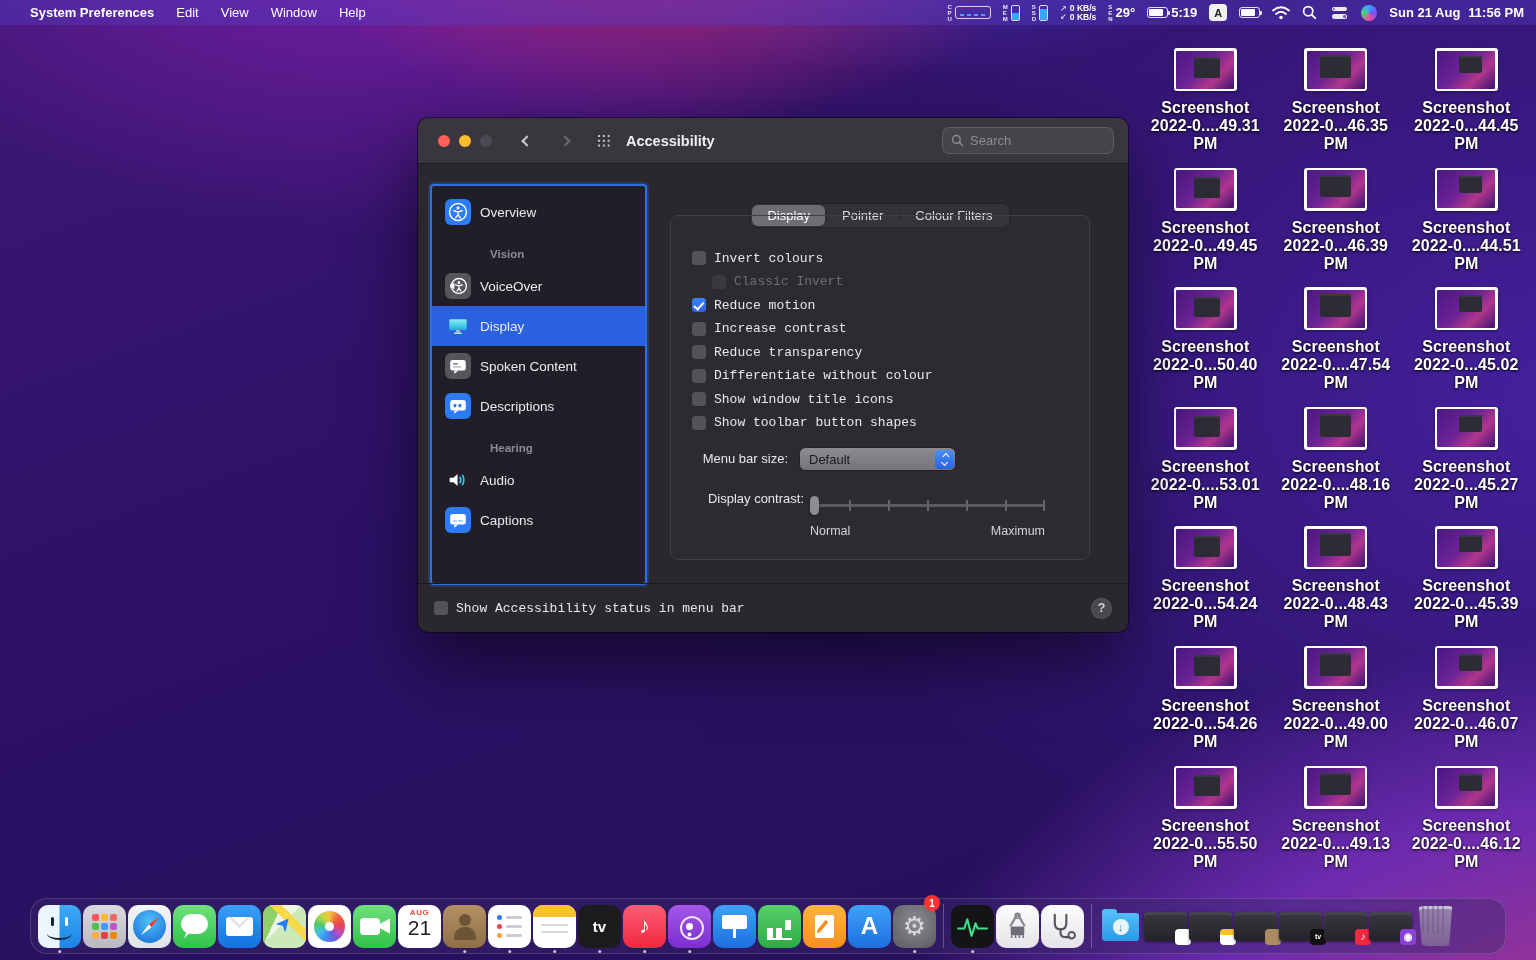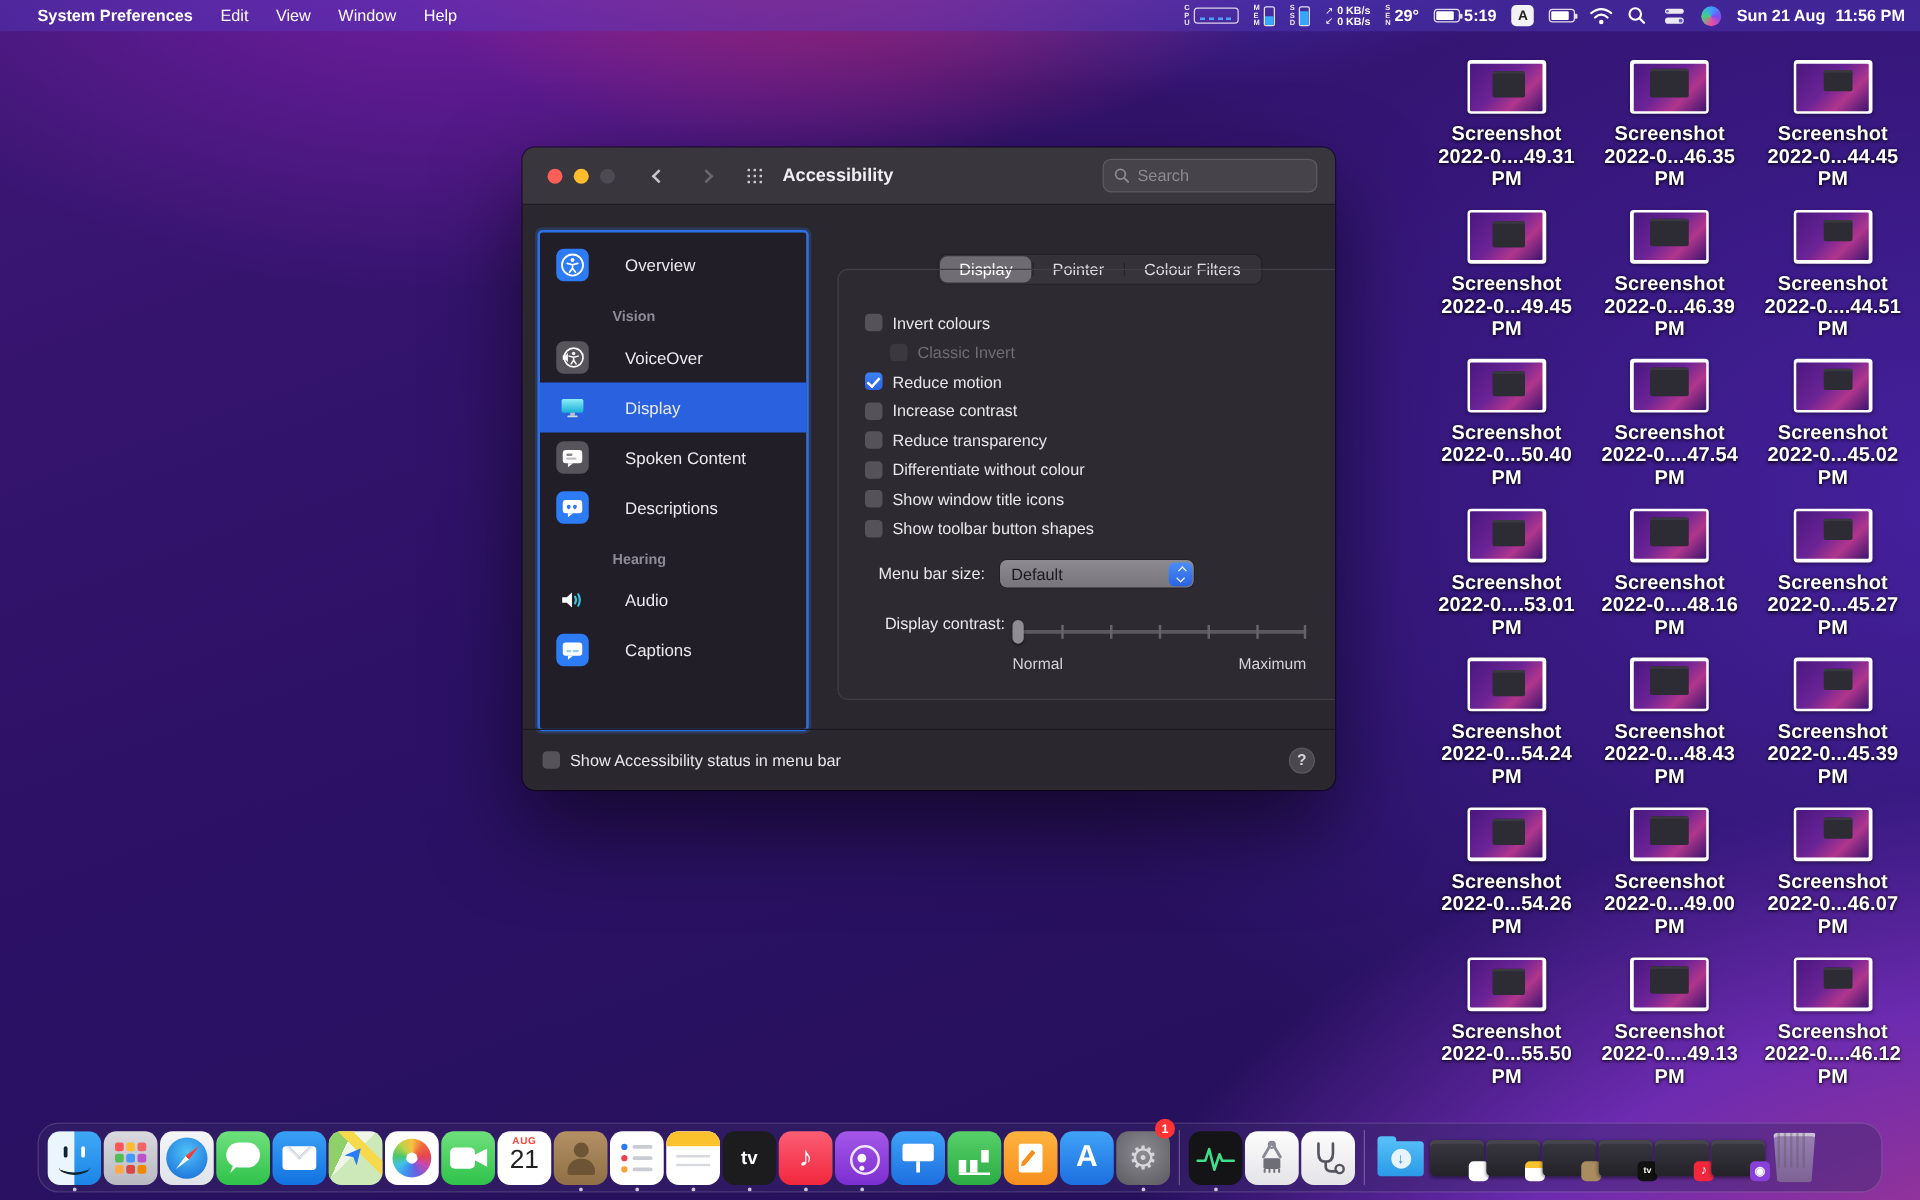--- a/index.html
+++ b/index.html
@@ -45,21 +45,21 @@
   .clock{ font-size:13px; font-weight:bold; display:flex; gap:8px; }
   .icon-svg{ display:block; }
   .siri{ width:16px; height:16px; border-radius:50%; background:conic-gradient(#3aa0ff,#7a4df0,#f04da0,#46d17c,#3aa0ff); }
   .cc-icon{ width:20px; height:13px; border:0; display:flex; flex-direction:column; gap:2px; justify-content:center;}
   .cc-icon i{ height:4.5px; width:15px; border-radius:3px; background:rgba(255,255,255,.9); position:relative; margin:auto;}
   .cc-icon i:first-child:after{ content:""; position:absolute; left:1px; top:1px; width:2.5px;height:2.5px; border-radius:50%; background:#6a5ad0;}
   .cc-icon i:last-child:after{ content:""; position:absolute; right:1px; top:1px; width:2.5px;height:2.5px; border-radius:50%; background:#6a5ad0;}
 
   
   .window{
-    position:absolute; left:418px; top:118px; width:650px; height:514px;
+    position:absolute; left:418px; top:118px; width:710px; height:514px;
     background:#2a272e; border-radius:10px; overflow:hidden;
     box-shadow:0 30px 70px rgba(0,0,0,.55), 0 0 0 1px rgba(0,0,0,.45);
   }
   .titlebar{ position:absolute; top:0; left:0; right:0; height:46px; background:#39363e;
     display:flex; align-items:center; border-bottom:1px solid #1e1c21;}
   .lights{ display:flex; gap:9px; margin-left:20px; }
   .light{ width:12px; height:12px; border-radius:50%; }
   .l-red{ background:#ff5f57; } .l-yellow{ background:#febc2e; } .l-gray{ background:#4d4a53; }
   .navbtn{ width:20px; height:20px; position:relative; }
   .chev{ position:absolute; top:6px; left:7px; width:8px; height:8px; border-left:2px solid #c9c7cd; border-bottom:2px solid #c9c7cd; transform:rotate(45deg); }
@@ -72,37 +72,37 @@
   .searchfield{ margin-left:auto; margin-right:14px; width:172px; height:27px; border-radius:7px;
     background:rgba(255,255,255,.065); border:1px solid rgba(255,255,255,.13);
     display:flex; align-items:center; gap:6px; padding:0 8px; color:#8d8b94; font-size:13px; }
 
   .sidebar{
     position:absolute; left:14px; top:68px; width:213px; height:397px;
     background:rgba(32,29,39,.85); border-radius:2px;
     outline:2px solid #2f6fe4; box-shadow:0 0 0 4px rgba(47,111,228,.25);
     overflow:hidden; padding-top:6px;
   }
-  .sb-row{ height:40px; display:flex; align-items:center; gap:29px; padding-left:13px; font-size:13.5px; color:#eceaee; }
+  .sb-row{ height:40px; display:flex; align-items:center; gap:9px; padding-left:13px; font-size:13.5px; color:#eceaee; }
   .sb-row.selected{ background:#2961de; }
   .sb-head{ font-size:11.5px; font-weight:bold; color:#8e8b96; padding:16px 0 6px 13px;margin-left:45px; }
   .sb-ic{ width:26px; height:26px; border-radius:6px; display:flex; align-items:center; justify-content:center; flex:0 0 auto; }
   .sb-ic.blue{ background:#2e7bf6; } .sb-ic.dark{ background:#57545c; } .sb-ic.none{ background:transparent; }
   .sb-ic svg{ width:22px; height:22px; }
 
   .tabs{ position:absolute; top:85px; left:228px; width:468px; display:flex; justify-content:center; }
   .seg{ display:flex; background:#343138; border:1px solid #232127; border-radius:7px; overflow:hidden; }
   .seg .tab{ padding:4px 16px; font-size:13px; color:#dddbe0; position:relative; }
   .seg .tab.sel{ background:#6e6b73; border-radius:6px; margin:1px; padding:3px 15px; color:#fff; }
   .seg .tab + .tab:not(.sel):before{ content:""; position:absolute; left:0; top:6px; bottom:6px; width:1px; background:#232127; }
 
   .groupbox{ position:absolute; left:252px; top:97px; width:420px; height:345px;
     border:1px solid #413e46; border-radius:8px; background:rgba(255,255,255,.015); }
   .cbcol{ position:absolute; left:274px; top:133px; display:flex; flex-direction:column; gap:9.5px; }
-  .cbrow{ display:flex; align-items:center; gap:8px; font-size:13px; color:#e9e7eb; height:14px; }
+  .cbrow{ display:flex; align-items:center; gap:8px; font-size:13px; color:#e9e7eb; height:14px;font-family:Liberation Mono, monospace; }
   .cbrow.indent{ margin-left:20px; }
   .cbrow.disabled{ color:#6f6c75; }
   .cbox{ width:14px; height:14px; border-radius:3.5px; background:#55525a; flex:0 0 auto; position:relative; }
   .cbrow.disabled .cbox{ background:#3b383f; }
   .cbox.checked{ background:linear-gradient(#3d83f7,#2a63e0); }
   .cbox.checked:after{ content:""; position:absolute; left:4.2px; top:1.6px; width:4px; height:7.5px;
     border-right:2px solid #fff; border-bottom:2px solid #fff; transform:rotate(42deg); }
 
   .row-menubar{ position:absolute; left:0; top:330px; width:710px; height:24px; }
   .row-contrast{ position:absolute; left:0; top:370px; width:710px; height:40px; }

